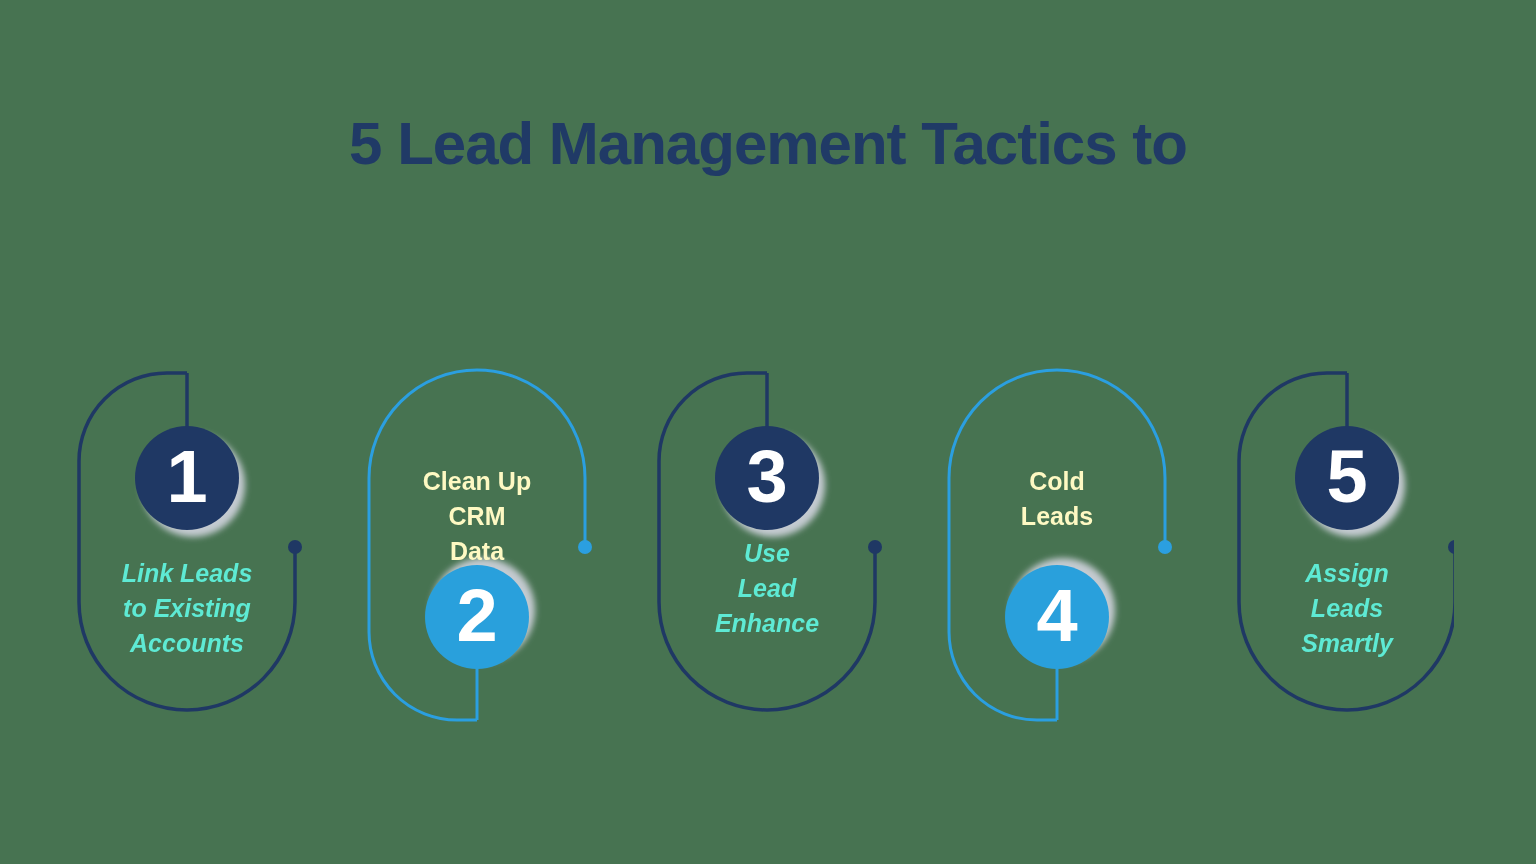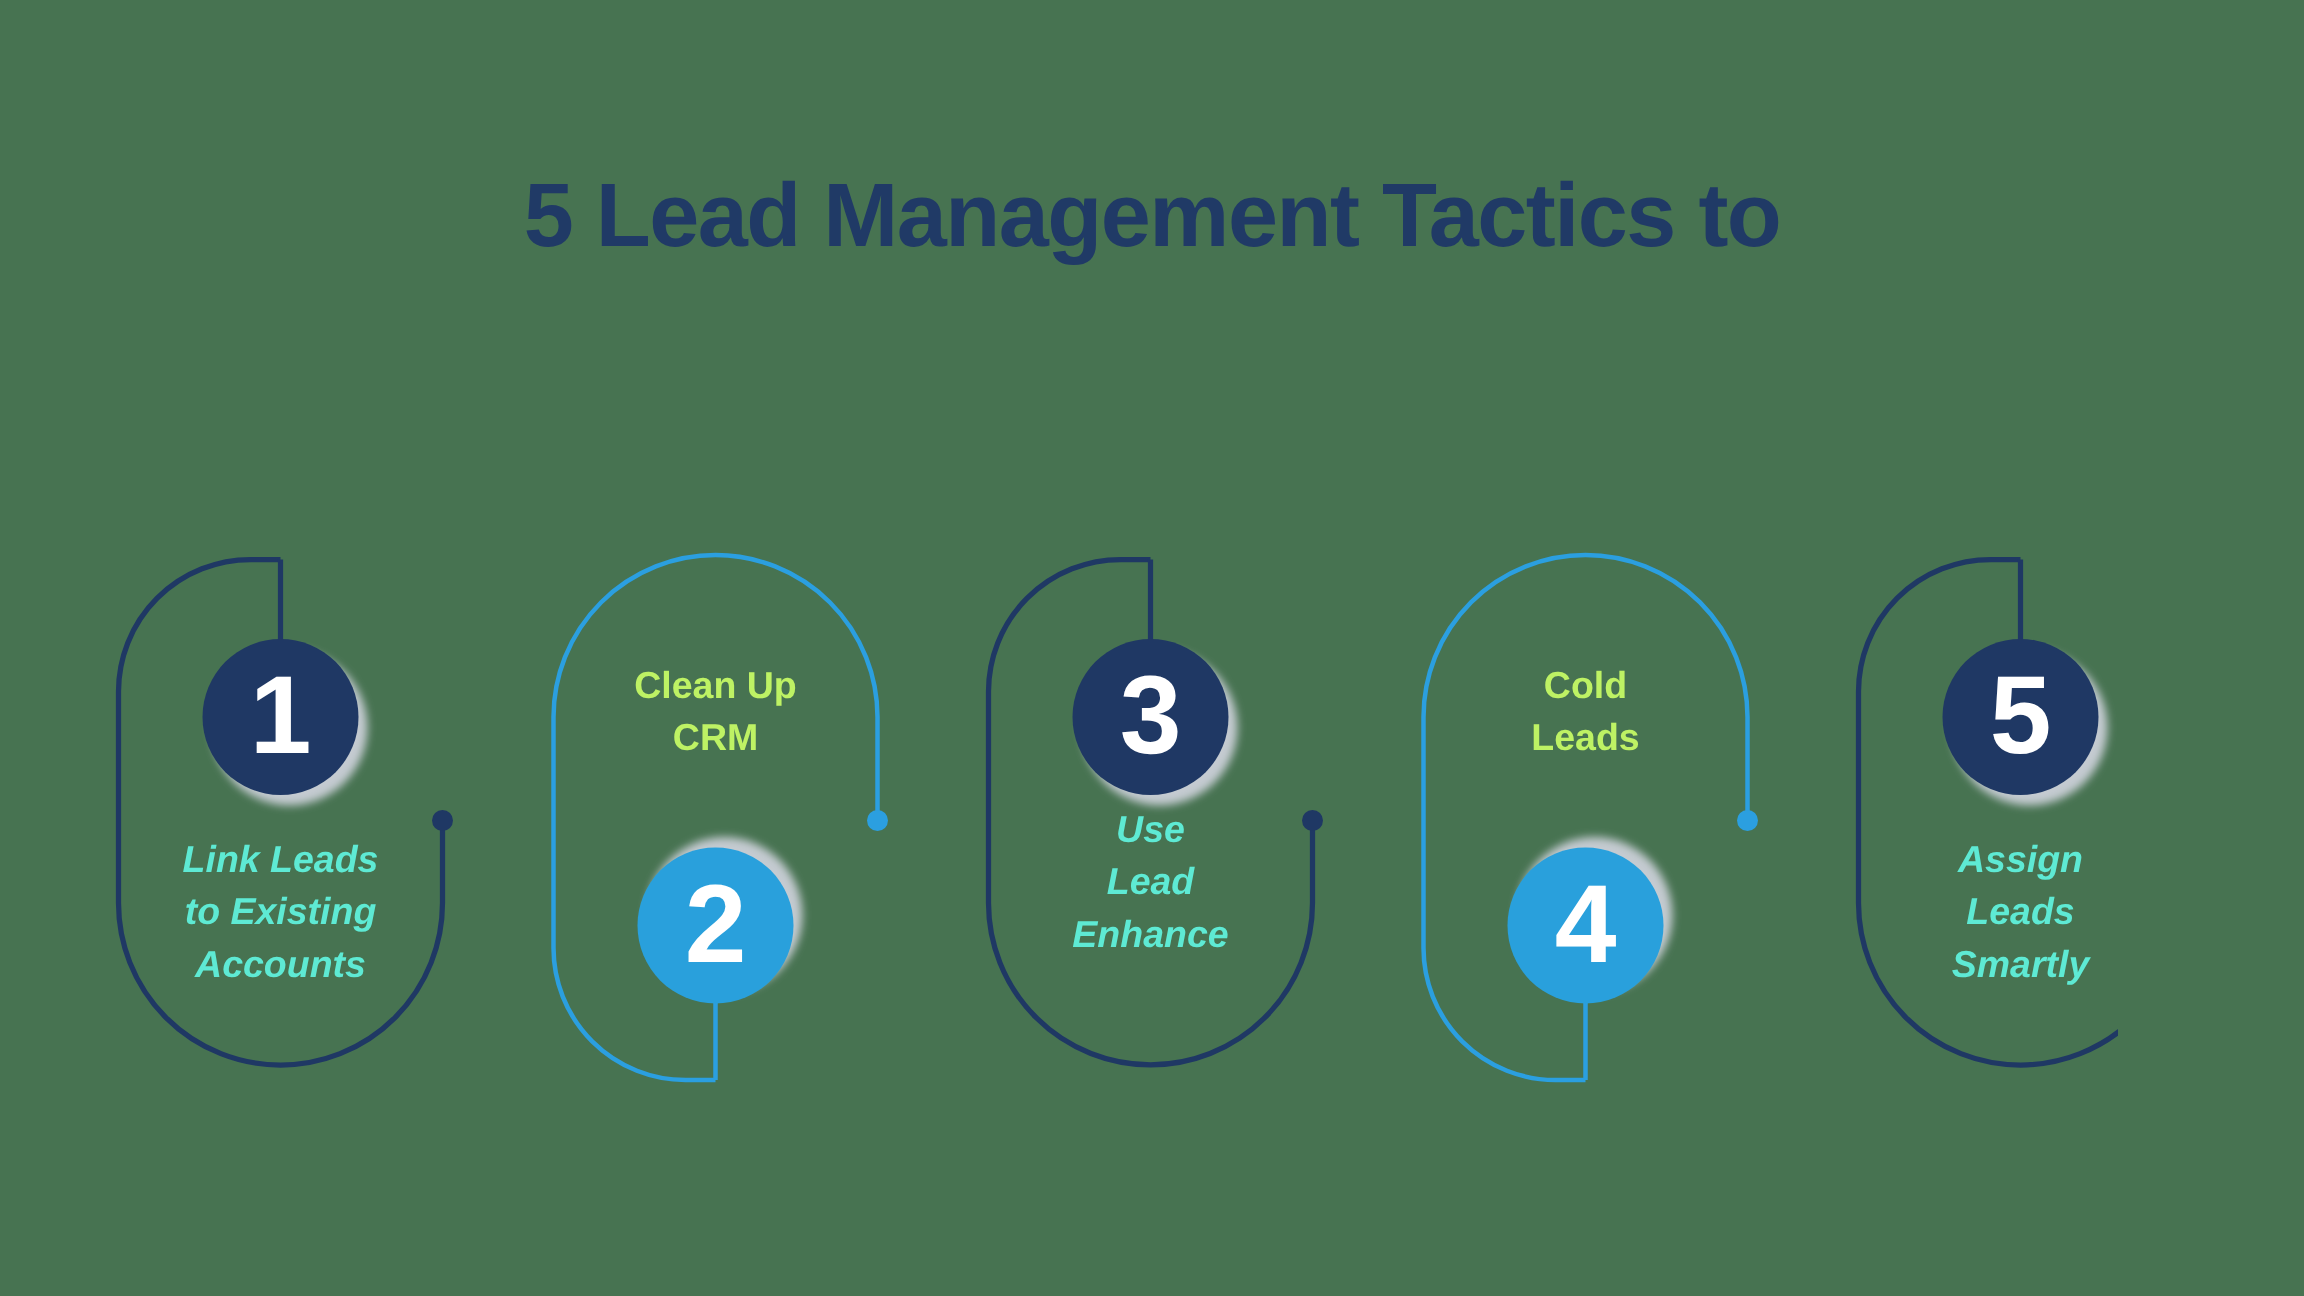--- a/index.html
+++ b/index.html
@@ -7,20 +7,21 @@
     padding: 0;
     background: #477351;
   }
   .canvas {
     position: relative;
     width: 1412px;
     height: 864px;
     overflow: hidden;
     background: #477351;
     font-family: "Liberation Sans", sans-serif;
+    padding-left: 42px;
   }
   .title {
     position: absolute;
     top: 108px;
     left: 0;
     width: 1536px;
     text-align: center;
     font-weight: bold;
     font-size: 60px;
     line-height: 72px;
@@ -58,21 +59,21 @@
 
   .label {
     position: absolute;
     width: 230px;
     text-align: center;
     font-weight: bold;
     font-size: 25px;
     line-height: 35px;
   }
   .label.navy-text { color: #5eead4; font-style: italic; }
-  .label.blue-text { color: #bef264; }
+  .label.blue-text { color: #fef9c3; margin-top: 24px; }
   .label span { display: block; }
 </style>
 </head>
 <body>
 
 <div class="canvas">
 
   <div class="title">
     <div class="title-line1">5 Lead Management Tactics to</div>
   </div>
@@ -127,20 +128,21 @@
   </div>
 
   <div class="label navy-text" style="left:72px; top:556px;">
     <span>Link Leads</span>
     <span>to Existing</span>
     <span>Accounts</span>
   </div>
   <div class="label blue-text" style="left:362px; top:440px;">
     <span>Clean Up</span>
     <span>CRM</span>
+    <span>Data</span>
   </div>
   <div class="label navy-text" style="left:652px; top:536px;">
     <span>Use</span>
     <span>Lead</span>
     <span>Enhance</span>
   </div>
   <div class="label blue-text" style="left:942px; top:440px;">
     <span>Cold</span>
     <span>Leads</span>
   </div>

